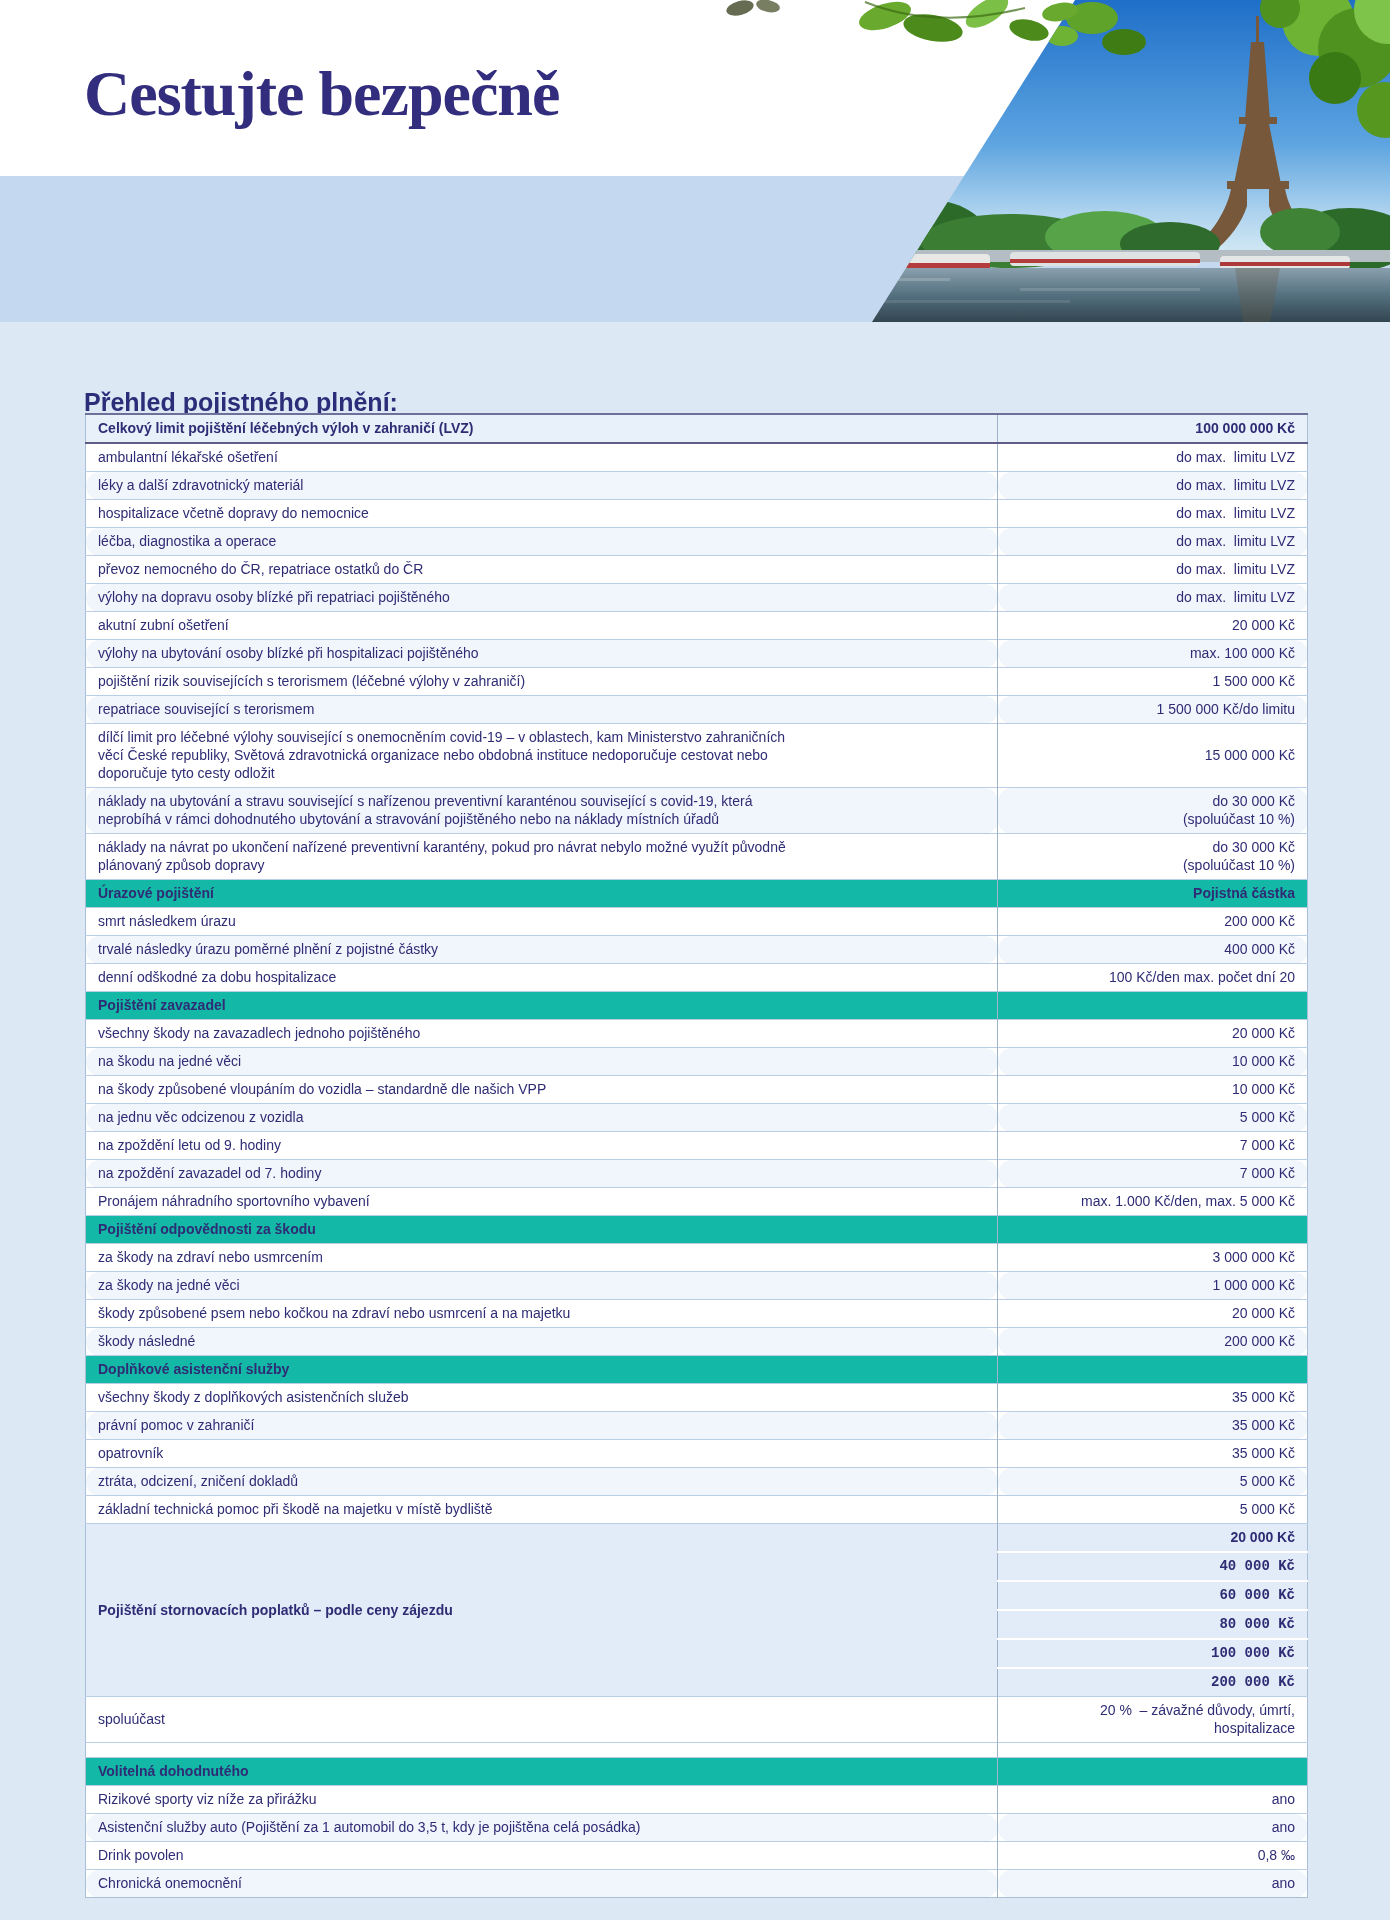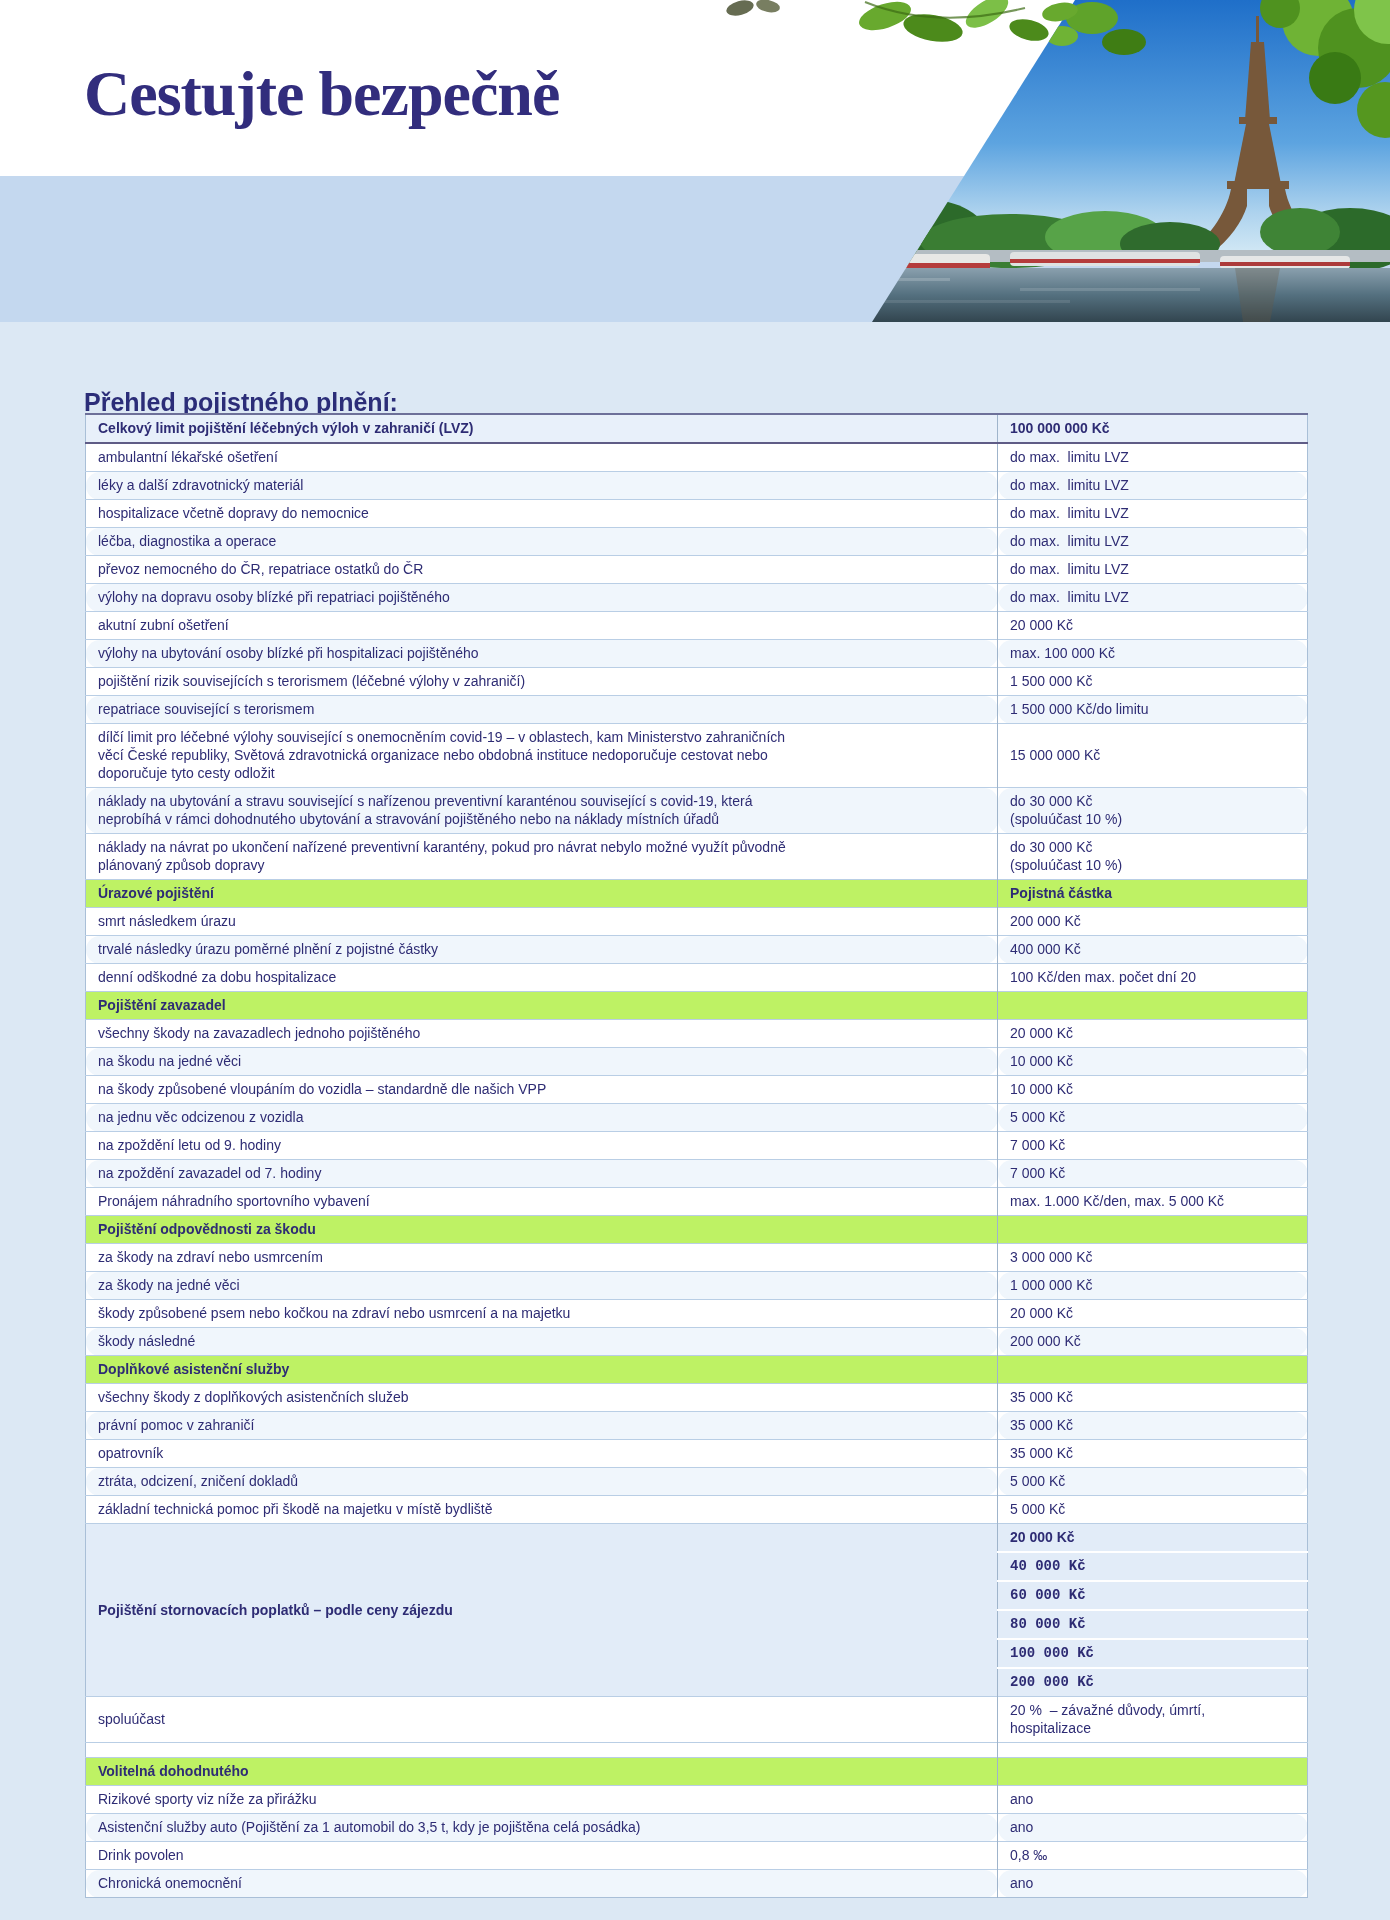--- a/index.html
+++ b/index.html
@@ -37,26 +37,26 @@
     table-layout:fixed;border-collapse:collapse;
     background:#ffffff;
     border:1px solid #a9bfd7;border-top:2px solid #6d7099;
     font-size:14px;line-height:18px;color:#2e2c74;
   }
   table.benefits td{
     padding:4px 12px 5px 12px;vertical-align:middle;
     white-space:pre-line;overflow:hidden;
   }
   table.benefits td.val{
-    text-align:left;
+    text-align:right;
     border-left:1px solid #9fb4cb;
   }
   table.benefits tr + tr td{border-top:1px solid #b9cee5;}
   tr.hdr td{background:#e8f0fa;font-weight:bold;border-bottom:2px solid #5f5c86;}
-  tr.sec td{background:#bef264;font-weight:bold;}
+  tr.sec td{background:#14b8a6;font-weight:bold;}
   tr.alt td{background:#f0f6fc;border-radius:14px;}
   tr.grp td{background:#e2ecf8;}
   td.grp-label{font-weight:bold;}
   td.grp-val{font-weight:bold;}
   tr.grp-sep td.grp-val{border-top:2px solid #ffffff;font-family:Liberation Mono, monospace;}
   tr.spacer td{height:14px;padding:0;background:#ffffff;}
 </style>
 </head>
 <body>
 

